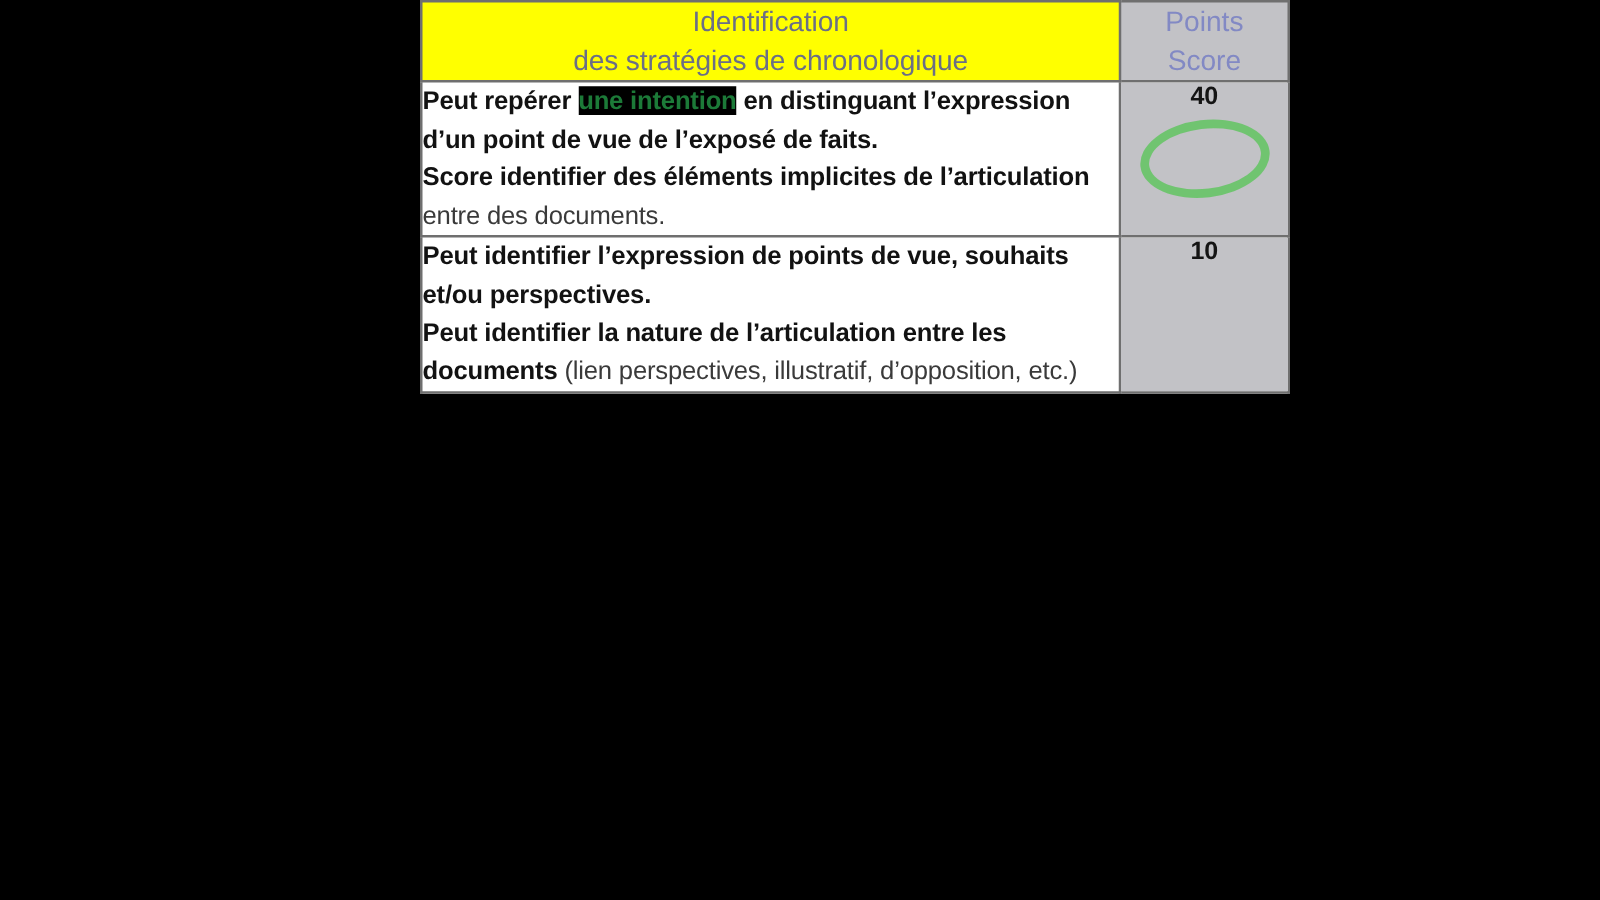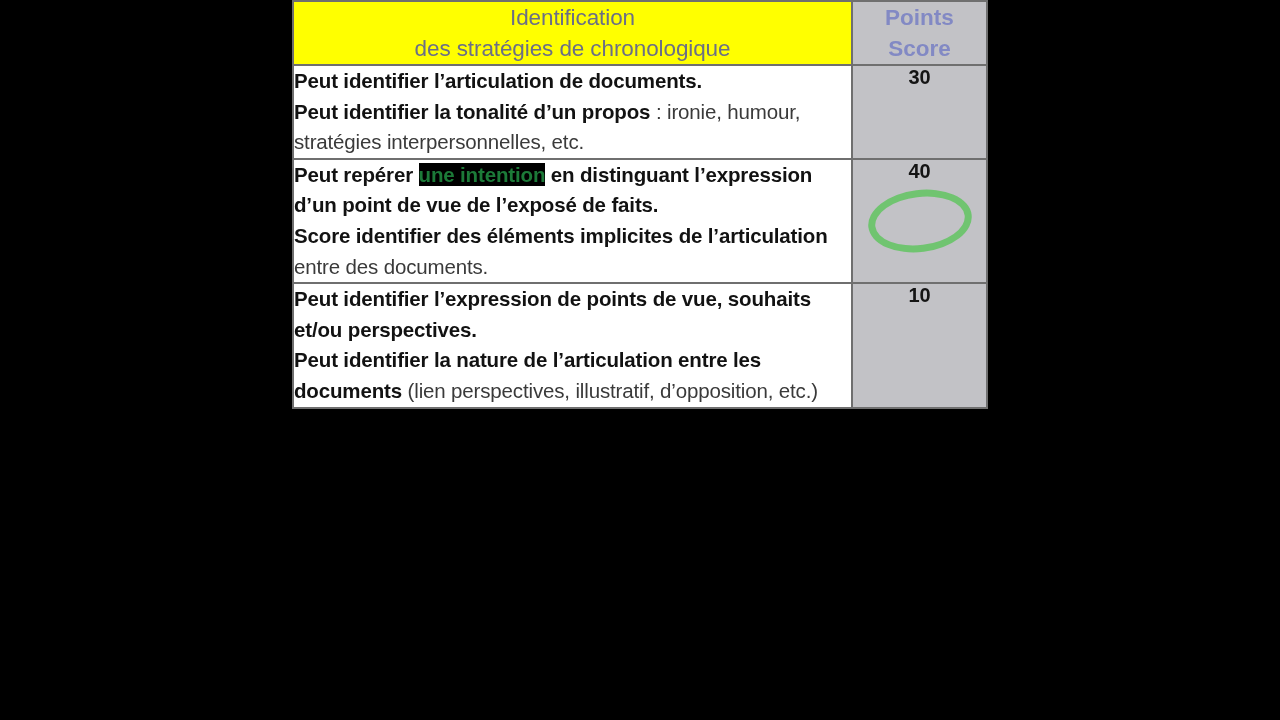--- a/index.html
+++ b/index.html
@@ -14,20 +14,21 @@
   body {
     font-family: "Liberation Sans", sans-serif;
   }
 
   
   #stage {
     position: relative;
     width: 1032px;
     height: 720px;
     background: #000000;
+    margin-left: 44px;
   }
 
   
   #grid {
     position: absolute;
     left: 292px;
     top: 0px;
     width: 694px;
     border-collapse: collapse;
     table-layout: fixed;
@@ -61,21 +62,21 @@
     background: #c2c2c6;
     text-align: center;
     vertical-align: middle;
     padding: 1px 4px 5px 4px;
   }
   .hdr-score .line {
     display: block;
     color: #8289c4;
     font-size: 22.5px;
     line-height: 31px;
-    font-weight: 700;
+    font-weight: 400;
   }
 
   
   td.desc {
     background: #ffffff;
     padding: 4px 6px 6px 4px;
     color: #1a1a1a;
     font-size: 20.5px;
     line-height: 30.6px;
     letter-spacing: -0.15px;
@@ -132,24 +133,20 @@
           <span class="line">des stratégies de chronologique</span>
         </th>
         <th class="hdr-score">
           <span class="line">Points</span>
           <span class="line">Score</span>
         </th>
       </tr>
     </thead>
     <tbody id="grid-body">
         <tr>
-          <td class="desc"><span class="b">Peut identifier l’articulation de documents.</span><br><span class="b">Peut identifier la tonalité d’un propos</span><span class="n"> : ironie, humour, stratégies interpersonnelles, etc.</span></td>
-          <td class="score"><span class="score-value">30</span></td>
-        </tr>
-        <tr>
           <td class="desc"><span class="b">Peut repérer </span><span class="hl">une intention</span><span class="b"> en distinguant l’expression d’un point de vue de l’exposé de faits.</span><br><span class="b">Score identifier des éléments implicites de l’articulation</span><span class="n"> entre des documents.</span></td>
           <td class="score"><div class="circle-anno"></div><span class="score-value">40</span></td>
         </tr>
         <tr>
           <td class="desc"><span class="b">Peut identifier l’expression de points de vue, souhaits et/ou perspectives.</span><br><span class="b">Peut identifier la nature de l’articulation entre les documents</span><span class="n"> (lien perspectives, illustratif, d’opposition, etc.)</span></td>
           <td class="score"><span class="score-value">10</span></td>
         </tr>
       </tbody>
   </table>
 </div>

